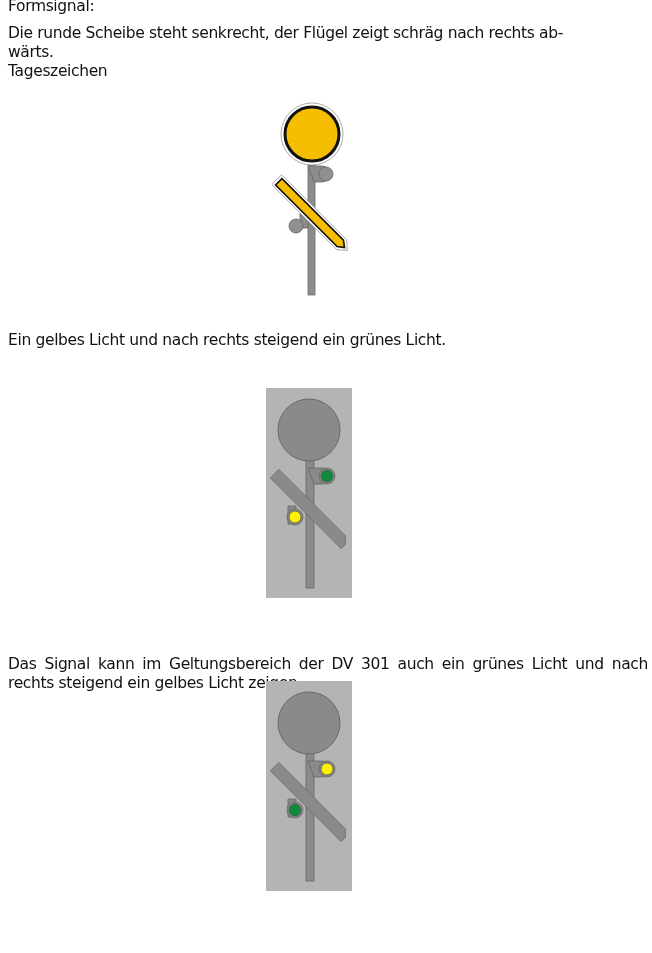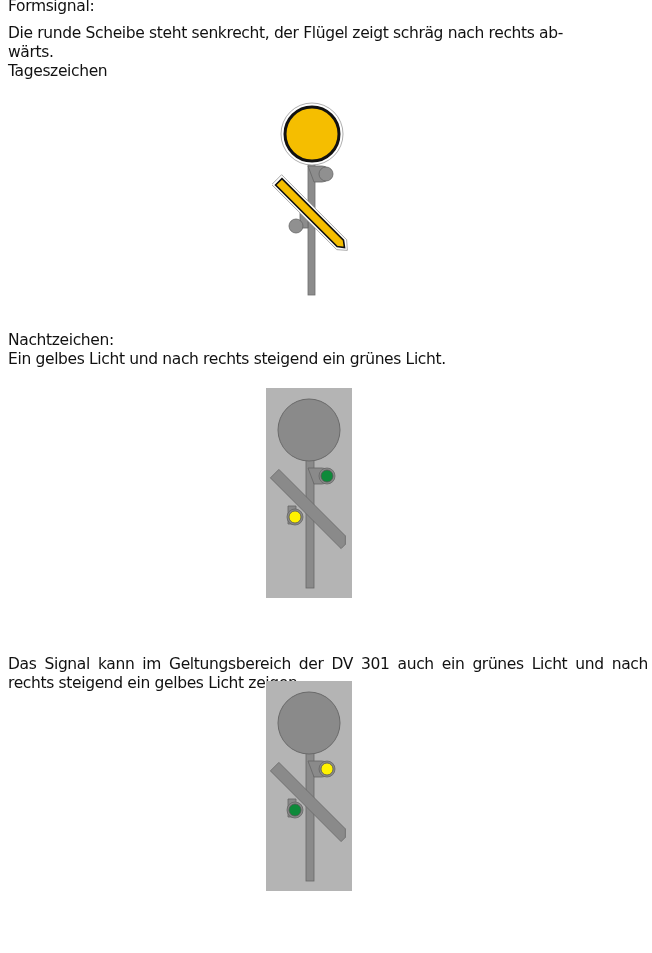--- a/index.html
+++ b/index.html
@@ -35,21 +35,20 @@
     <circle cx="40" cy="34" r="27" fill="#F5BE00" stroke="#111" stroke-width="3"></circle>
 
     <g transform="translate(40,115) rotate(45)">
       <path d="M-50 -7 L42 -7 L50 0 L42 7 L-50 7 Z" fill="#ffffff" stroke="#999" stroke-width="0.8"></path>
       <path d="M-47 -4.5 L40 -4.5 L46 0 L40 4.5 L-47 4.5 Z" fill="#F5BE00" stroke="#111" stroke-width="1.6"></path>
     </g>
   </svg>
 </div>
 
 <div class="txt" style="top:331px;">
-  <div>Nachtzeichen:</div>
   <div>Ein gelbes Licht und nach rechts steigend ein grünes Licht.</div>
 </div>
 
 <div class="fig" style="left:266px; top:388px;">
   <svg width="86" height="210" viewBox="0 0 86 210">
     <rect x="0" y="0" width="86" height="210" fill="#B4B4B4"></rect>
     <rect x="40" y="70" width="8" height="130" fill="#8A8A8A" stroke="#666" stroke-width="0.8"></rect>
     <path d="M42 80 L56 80 A8 8 0 1 1 56 96 L48 96 Z" fill="#8A8A8A" stroke="#666" stroke-width="0.8"></path>
     <circle cx="61" cy="88" r="8" fill="#8A8A8A" stroke="#666" stroke-width="0.8"></circle>
     <circle cx="61" cy="88" r="6" fill="#0E8A3A" stroke="#555" stroke-width="0.8"></circle>

